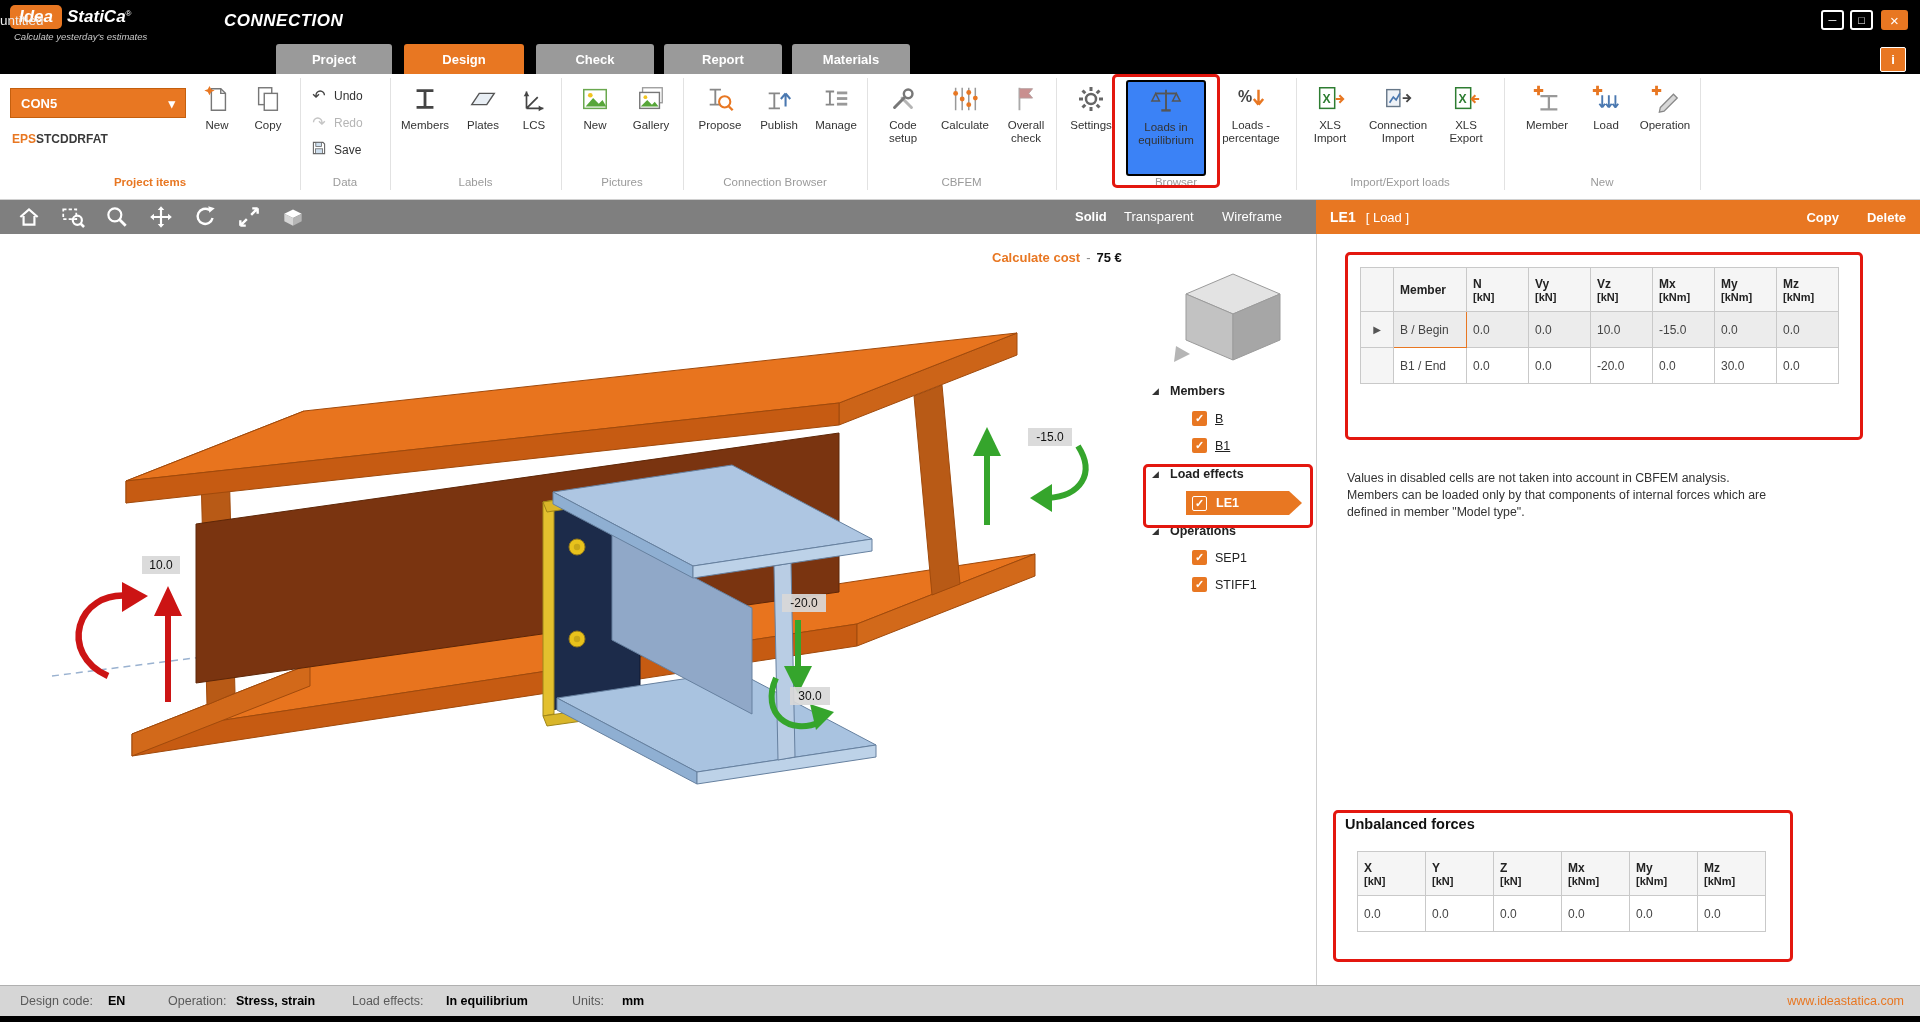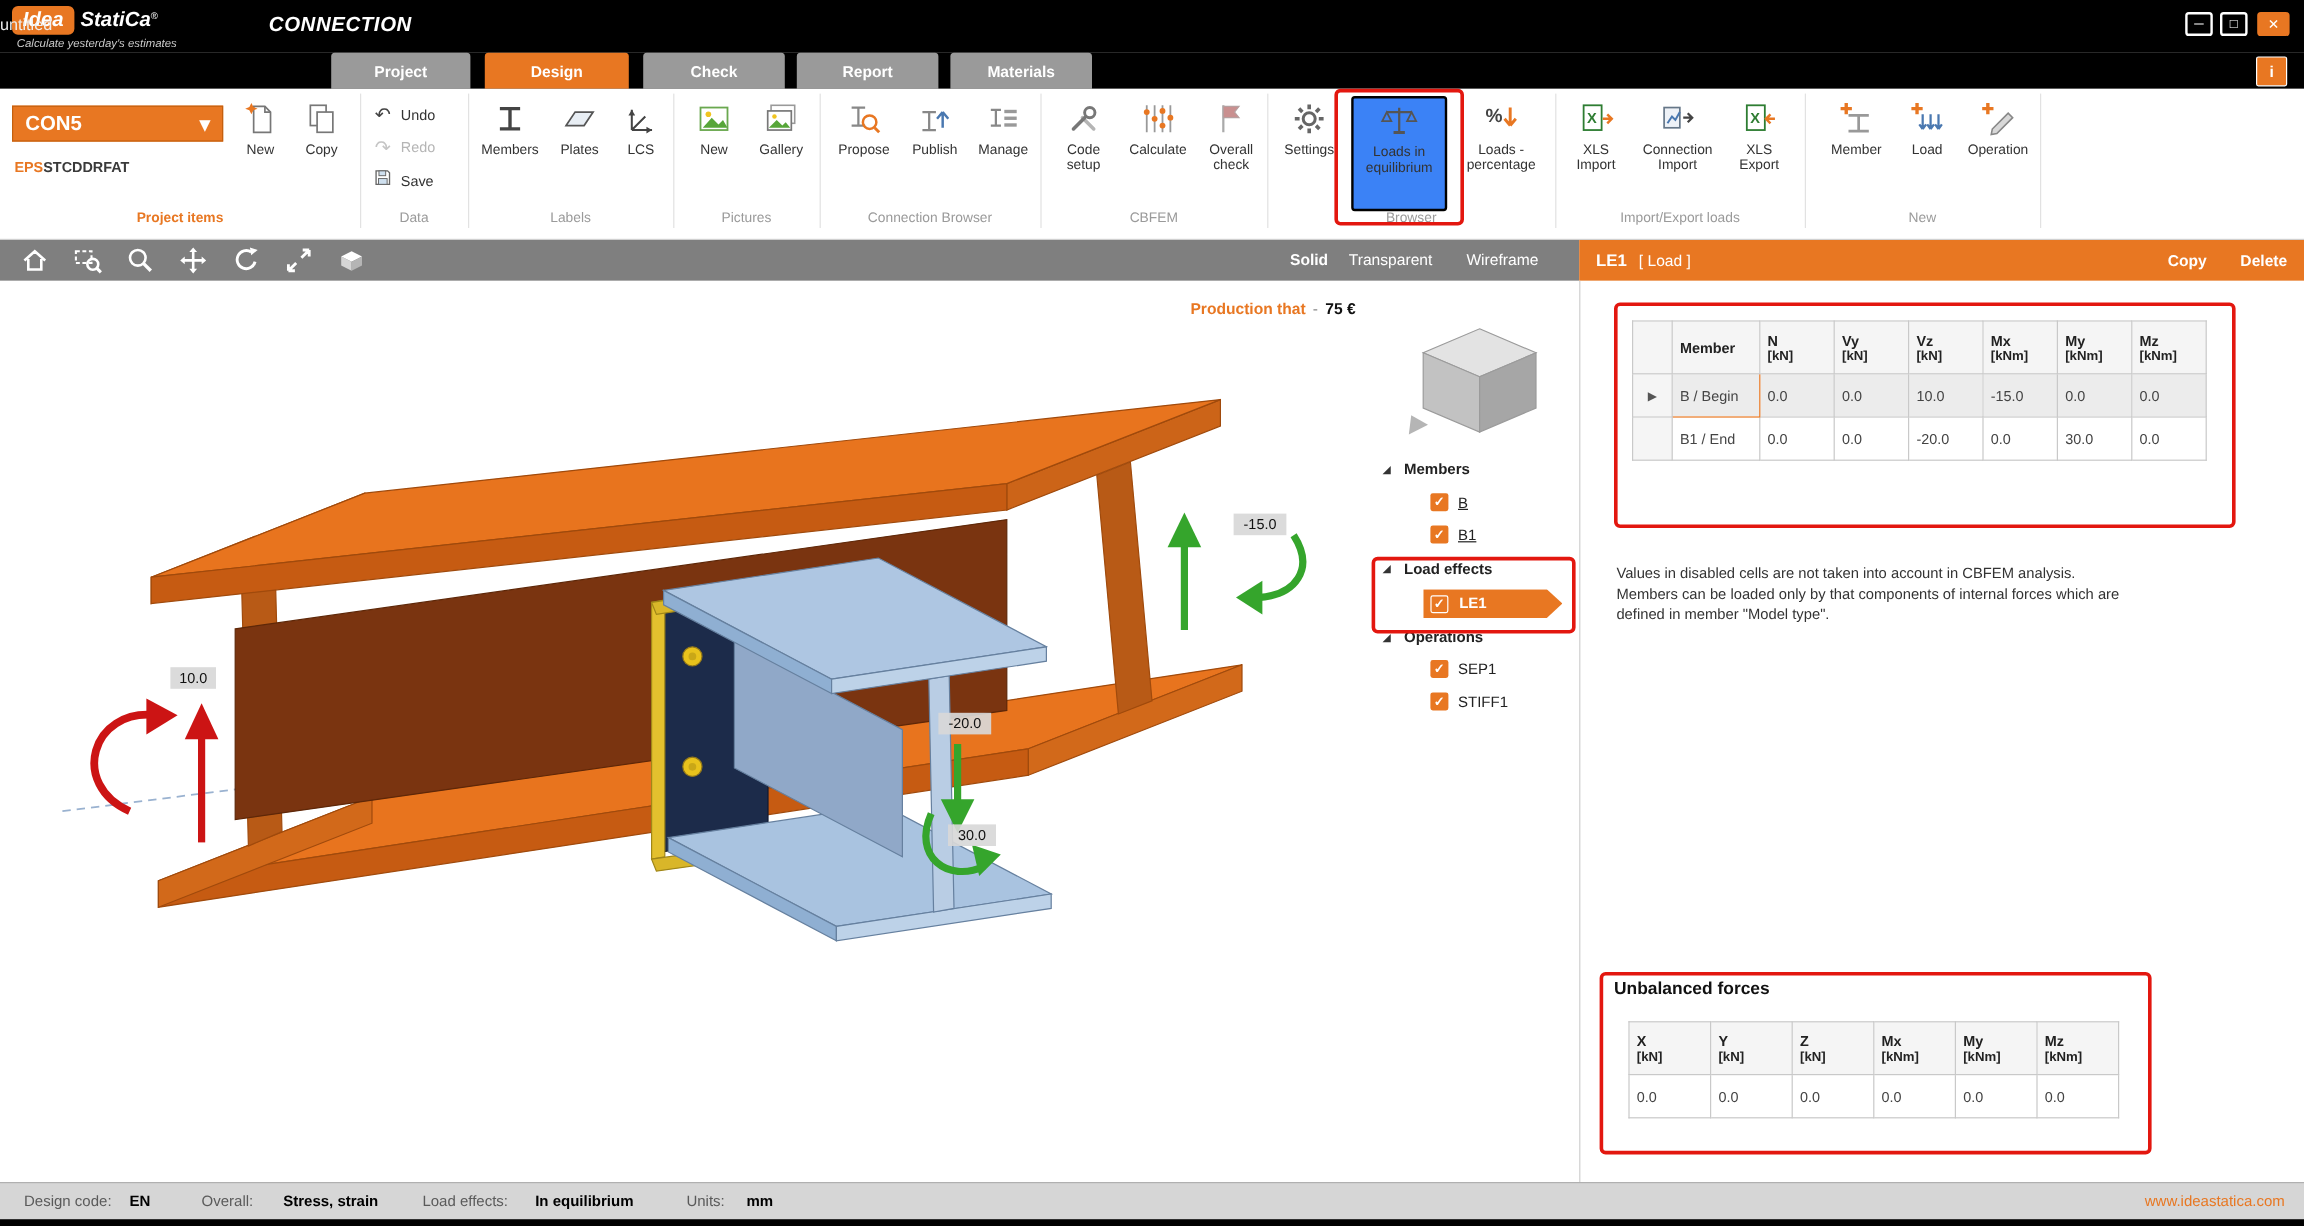--- a/index.html
+++ b/index.html
@@ -26,21 +26,21 @@
 .rbtn{position:absolute;top:6px;height:96px;display:flex;flex-direction:column;align-items:center;padding-top:2px;gap:3px;font-size:11.5px;color:#333;text-align:center;line-height:1.12;cursor:pointer;border-radius:3px}
 .rbtn.pressed{background:#3b82f6;border:2px solid #000000}
 .ric{width:34px;height:34px;display:flex;align-items:center;justify-content:center;flex:none}
 .glabel{position:absolute;top:102px;font-size:11.5px;color:#9a9a9a;text-align:center;pointer-events:none}
 .glabel.accent{color:#e87722;font-weight:bold}
 .gsep{position:absolute;top:4px;height:112px;width:1px;background:#e2e2e2}
 .sbtn{position:absolute;left:310px;display:flex;align-items:center;gap:6px;font-size:12px;color:#333;cursor:pointer}
 .sbtn .sic{font-size:16px;width:18px;text-align:center;color:#444}
 .sbtn.disabled{color:#b5b5b5}
 .sbtn.disabled .sic{color:#c5c5c5}
-.con-select{position:absolute;left:10px;top:14px;width:176px;height:30px;background:#e87722;border:1px solid #c45f0e;color:#fff;font-weight:bold;font-size:17px;display:flex;align-items:center;justify-content:space-between;padding:0 10px;cursor:pointer}
+.con-select{position:absolute;left:10px;top:14px;width:176px;height:30px;background:#e87722;border:1px solid #c45f0e;color:#fff;font-weight:bold;font-size:13px;display:flex;align-items:center;justify-content:space-between;padding:0 10px;cursor:pointer}
 .badges{position:absolute;left:12px;top:58px;width:180px;display:flex;gap:0;font-size:12px;font-weight:bold;color:#3a3a3a}
 .badge{cursor:pointer}
 .badge.accent{color:#e87722}
 
 .vtoolbar{position:absolute;left:0;top:200px;width:1316px;height:34px;background:#7f7f7f}
 .vt-icon{position:absolute;top:4px;width:26px;height:26px;cursor:pointer}
 .vmode{position:absolute;top:9px;font-size:13px;color:#fff;cursor:pointer}
 .vmode.bold{font-weight:bold}
 
 .phead{position:absolute;left:1316px;top:200px;width:604px;height:34px;background:#e87722;color:#fff;display:flex;align-items:center;padding:0 14px}
@@ -497,21 +497,21 @@
     </g>
     <g>
       <polygon points="1233,40 1280,60 1233,80 1186,60" fill="#e3e3e3" stroke="#9b9b9b"></polygon>
       <polygon points="1186,60 1233,80 1233,126 1186,106" fill="#c2c2c2" stroke="#9b9b9b"></polygon>
       <polygon points="1233,80 1280,60 1280,106 1233,126" fill="#a6a6a6" stroke="#9b9b9b"></polygon>
       <polygon points="1176,112 1190,120 1174,128" fill="#b5b5b5"></polygon>
     </g>
   </svg>
 
   <div class="prodcost">
-    <span class="pc1">Production that</span>
+    <span class="pc1">Calculate cost</span>
     <span class="pc2">-</span>
     <span class="pc3">75 €</span>
   </div>
 
   <div class="tree-row" style="left:1152px;top:384px">
     <span class="exp">◢</span>
     <span class="tree-group-title">Members</span>
   </div>
   <div class="tree-row" style="left:1192px;top:411px">
     <span class="cb">✓</span>
@@ -662,21 +662,21 @@
         <td>0.0</td>
         <td>0.0</td>
         <td>0.0</td>
       </tr>
     </tbody>
   </table>
 
   <div class="statusbar">
     <span class="lbl" style="left:20px">Design code:</span>
     <span class="val" style="left:108px">EN</span>
-    <span class="lbl" style="left:168px">Overall:</span>
+    <span class="lbl" style="left:168px">Operation:</span>
     <span class="val" style="left:236px">Stress, strain</span>
     <span class="lbl" style="left:352px">Load effects:</span>
     <span class="val" style="left:446px">In equilibrium</span>
     <span class="lbl" style="left:572px">Units:</span>
     <span class="val" style="left:622px">mm</span>
     <span class="site">www.ideastatica.com</span>
   </div>
   <div class="blackbar"></div>
 
   <div class="anno" style="left:1112px;top:74px;width:108px;height:114px"></div>

